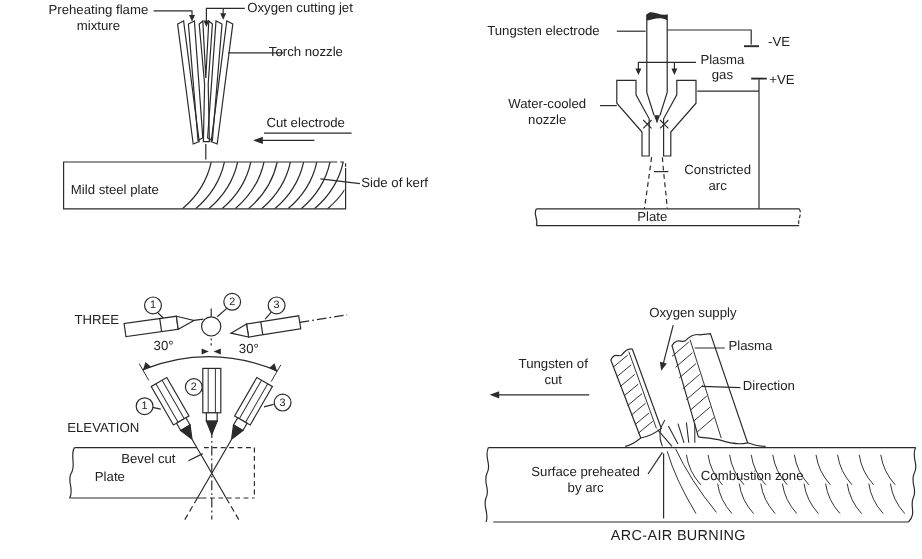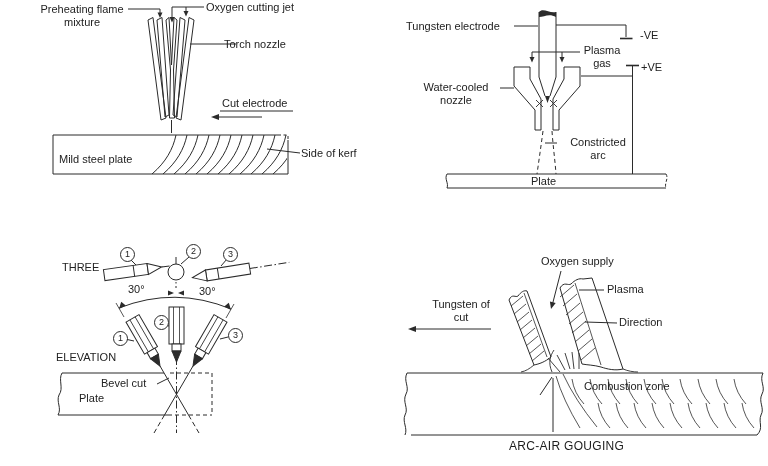--- a/index.html
+++ b/index.html
@@ -273,16 +273,18 @@
   <div class="circ" style="left:228px;top:328px">3</div>
   <div class="lbl" style="left:56px;top:351px">ELEVATION</div>
   <div class="lbl" style="left:101px;top:377px">Bevel cut</div>
   <div class="lbl" style="left:79px;top:392px">Plate</div>
 
   <div class="lbl" style="left:541px;top:255px">Oxygen supply</div>
   <div class="lbl center" style="left:423px;top:298px;width:76px">Tungsten of
 cut</div>
   <div class="lbl" style="left:607px;top:283px">Plasma</div>
   <div class="lbl" style="left:619px;top:316px">Direction</div>
-  <div class="lbl" style="left:584px;top:380px">Combustion zone</div>
-  <div class="lbl caption" style="left:509px;top:440px">ARC-AIR GOUGING</div>
+  <div class="lbl center" style="left:432px;top:388px;width:112px">Surface preheated
+by arc</div>
+  <div class="lbl" style="left:584px;top:391px">Combustion zone</div>
+  <div class="lbl caption" style="left:509px;top:440px">ARC-AIR BURNING</div>
 
 </div>
 
 </body></html>

